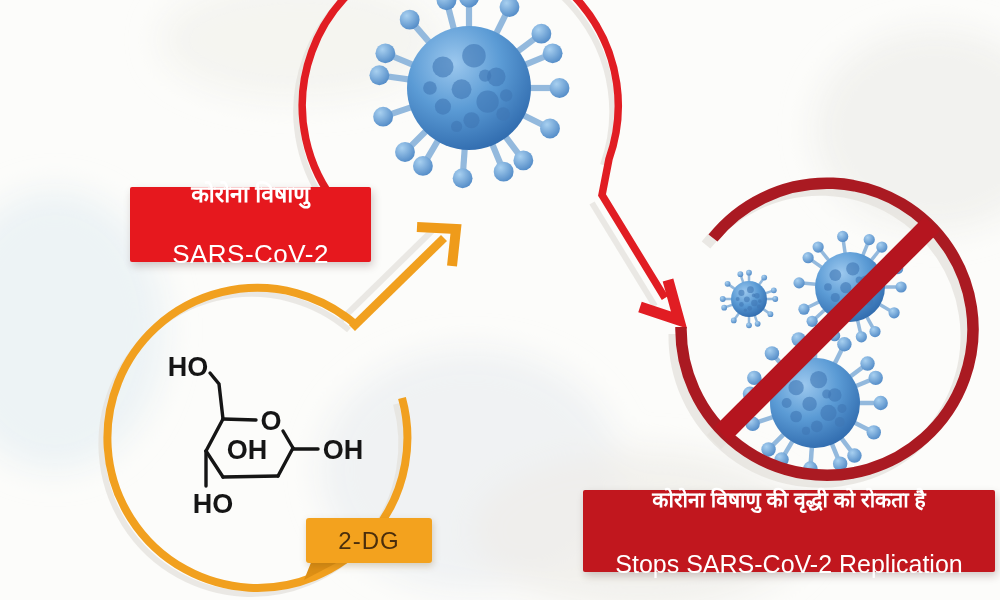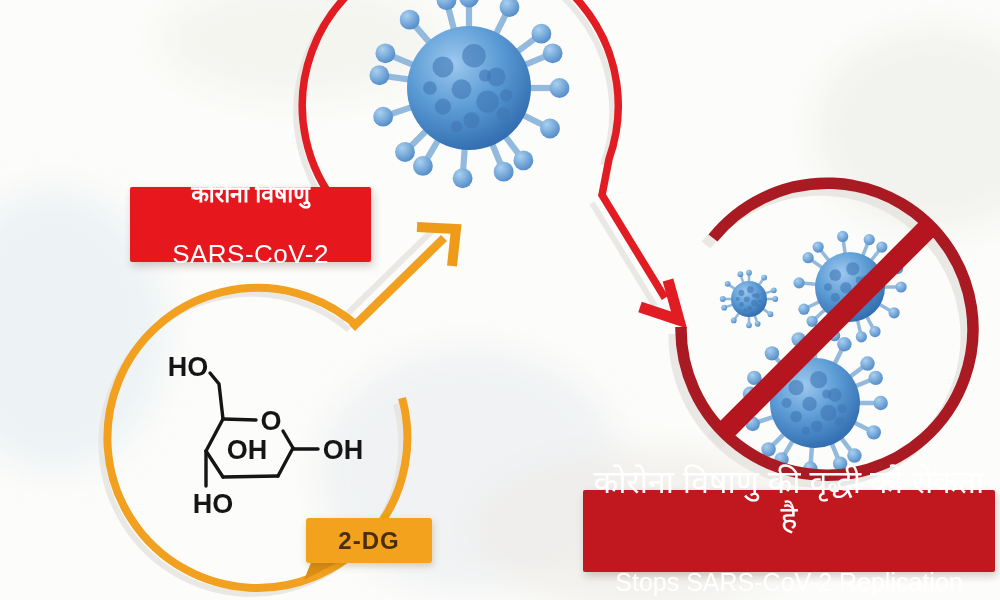--- a/index.html
+++ b/index.html
@@ -14,27 +14,27 @@
     position:absolute;display:flex;flex-direction:column;
     align-items:center;justify-content:center;
     color:#ffffff;text-align:center;border-radius:2px;
     box-shadow:2px 4px 9px rgba(60,20,20,.22);
     gap:29px;
   }
   .corona-box{left:130px;top:187px;width:241px;height:75px;background:var(--red-box);}
   .corona-box .l1{font-size:23px;font-weight:bold;line-height:30px;}
   .corona-box .l2{font-size:26px;font-weight:normal;line-height:32px;letter-spacing:.5px;}
   .result-box{left:583px;top:490px;width:412px;height:82px;background:var(--red-box-dark);}
-  .result-box .l1{font-size:32px;font-weight:normal;line-height:36px;}
+  .result-box .l1{font-size:21px;font-weight:bold;line-height:36px;}
   .result-box .l2{font-size:25px;font-weight:normal;line-height:34px;}
   .dg-tag{
     position:absolute;left:306px;top:518px;width:126px;height:45px;
     background:var(--orange-tag);border-radius:3px;
     display:flex;align-items:center;justify-content:center;
-    font-size:24px;font-weight:bold;color:var(--tag-text);letter-spacing:1px;
+    font-size:24px;font-weight:normal;color:var(--tag-text);letter-spacing:1px;
     box-shadow:1px 3px 7px rgba(120,80,10,.25);
   }
   
   .ring-red{stroke:var(--red-bright);stroke-width:7.5;fill:none;stroke-linejoin:miter;}
   .ring-orange{stroke:var(--orange);stroke-width:8;fill:none;}
   .shaft-orange{stroke:var(--orange);stroke-width:8.5;fill:none;}
   .chev-orange{stroke:var(--orange-dark);stroke-width:10;fill:none;stroke-linejoin:miter;}
   .chev-red{stroke:var(--red-bright);stroke-width:11;fill:none;stroke-linejoin:miter;}
   .ring-dark{stroke:var(--red-dark-ring);stroke-width:11.5;fill:none;}
   .bar-dark{stroke:var(--red-dark-bar);stroke-width:21;fill:none;}

